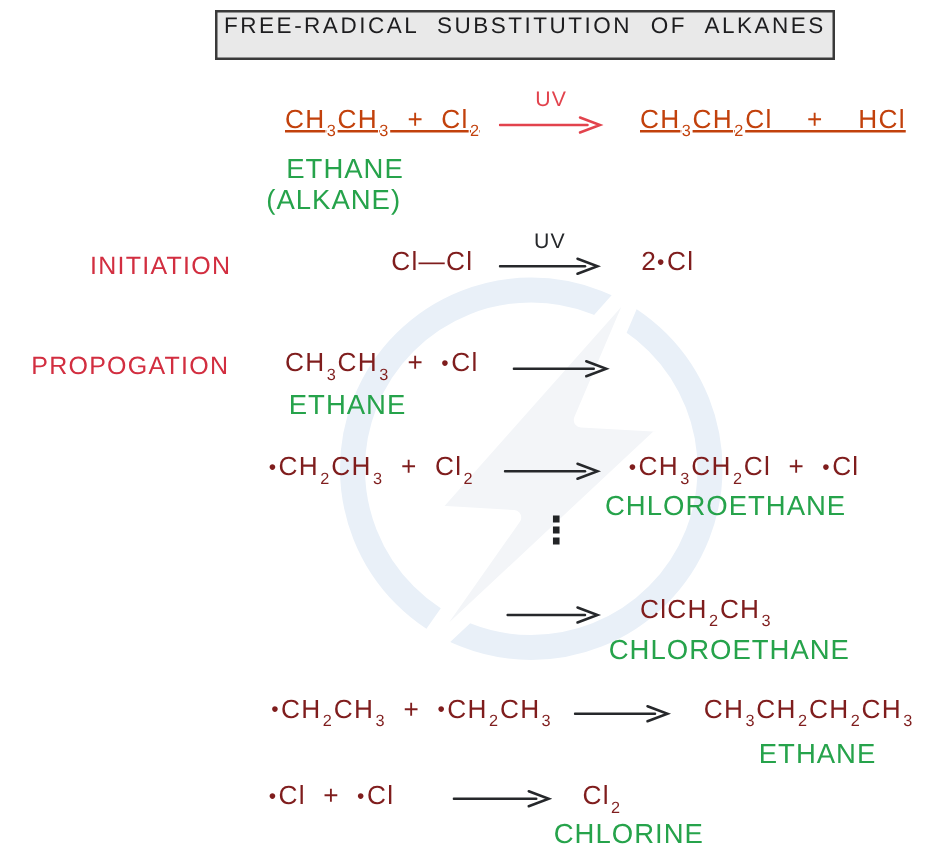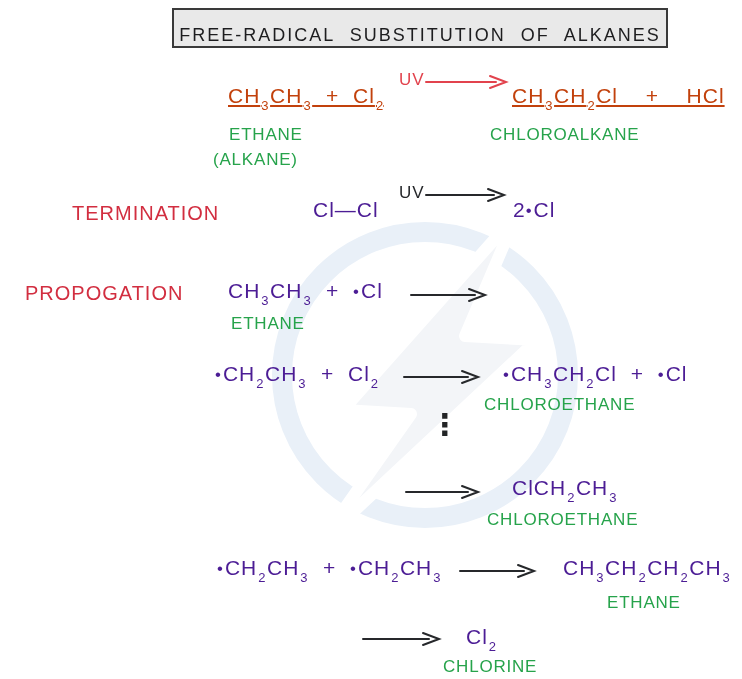--- a/index.html
+++ b/index.html
@@ -5,45 +5,45 @@
   html,body { margin:0; padding:0; background:#ffffff; }
   .canvas {
     position:relative; width:742px; height:679px; background:#ffffff;
     font-family:"Liberation Sans", sans-serif; overflow:hidden;
   }
   .wm { position:absolute; left:225px; top:178px; }
 
   .title-box {
     position:absolute; left:172px; top:8px; width:496px; height:40px;
     background:#e9e9e9; border:2px solid #3a3a3a; box-sizing:border-box;
-    display:flex; align-items:flex-end; justify-content:center;
+    display:flex; align-items:flex-start; justify-content:center;
   }
   .title-box span {
     font-size:18px; letter-spacing:2px; word-spacing:8px; color:#1d1d1f; white-space:pre;
   }
 
   .eq {
     position:absolute; font-size:21px; letter-spacing:1px; word-spacing:7px;
-    color:#4c1d95; white-space:pre; line-height:23px;
+    color:#7f1d1d; white-space:pre; line-height:23px;
   }
   .eq.red { color:#c2410c;text-decoration:underline; }
   .sub { font-size:13px; vertical-align:-7px; letter-spacing:0.5px; padding:0 1px; }
   .rdot { font-size:0.8em; vertical-align:0.05em; padding-right:1px; }
 
   .heading {
     position:absolute; font-size:20px; letter-spacing:1px; color:#d22e40;
     white-space:pre; line-height:22px;
   }
 
   .glabel {
-    position:absolute; font-size:17px; letter-spacing:0.8px; color:#26a34b;
+    position:absolute; font-size:22px; letter-spacing:0.8px; color:#26a34b;
     white-space:pre; line-height:19px;
   }
 
-  .arrow-wrap { position:absolute; display:flex; flex-direction:row; align-items:center; }
+  .arrow-wrap { position:absolute; display:flex; flex-direction:column; align-items:center; }
   .uv { font-size:17px; letter-spacing:1px; color:#26282b; line-height:18px; margin-bottom:3px; }
   .arrow-wrap.red .uv { color:#e2434d; }
   svg.arrow { display:block; position:absolute; }
   .arrow-wrap svg.arrow { position:static; }
   svg.arrow line, svg.arrow path { stroke:#26282b; stroke-width:2; stroke-linecap:round; fill:none; }
   svg.arrow.red-arrow line, svg.arrow.red-arrow path { stroke:#e2434d; }
 
   .dots {
     position:absolute; left:430px; top:407px; font-size:30px; line-height:36px;
     color:#222426; font-weight:bold; font-family:"DejaVu Sans", sans-serif;
@@ -67,23 +67,22 @@
   <div class="arrow-wrap red" style="left:399px; top:71px">
     <span class="uv">UV</span>
     <svg class="arrow red-arrow" width="84" height="16" viewBox="0 0 84 16">
       <line x1="1" y1="8" x2="71" y2="8"></line>
         <path d="M65 2 L81 8 L65 14"></path>
     </svg>
   </div>
   <div class="eq red" style="left:512px; top:84px">CH<span class="sub">3</span>CH<span class="sub">2</span>Cl  +  HCl</div>
   <div class="glabel" style="left:229px; top:125px">ETHANE</div>
   <div class="glabel" style="left:213px; top:150px">(ALKANE)</div>
-  <div class="glabel" style="left:490px; top:125px">CHLOROALKANE</div>
 
-  <div class="heading" style="left:72px; top:202px">TERMINATION</div>
+  <div class="heading" style="left:72px; top:202px">INITIATION</div>
   <div class="eq" style="left:313px; top:198px">Cl—Cl</div>
   <div class="arrow-wrap" style="left:399px; top:184px">
     <span class="uv">UV</span>
     <svg class="arrow" width="82" height="16" viewBox="0 0 82 16">
       <line x1="1" y1="8" x2="69" y2="8"></line>
         <path d="M63 2 L79 8 L63 14"></path>
     </svg>
   </div>
   <div class="eq" style="left:513px; top:198px">2<span class="rdot">•</span>Cl</div>
 
@@ -115,20 +114,21 @@
   <div class="glabel" style="left:487px; top:510px">CHLOROETHANE</div>
 
   <div class="eq" style="left:217px; top:556px"><span class="rdot">•</span>CH<span class="sub">2</span>CH<span class="sub">3</span> + <span class="rdot">•</span>CH<span class="sub">2</span>CH<span class="sub">3</span></div>
   <svg class="arrow" style="left:459px; top:563px" width="78" height="16" viewBox="0 0 78 16">
     <line x1="1" y1="8" x2="65" y2="8"></line>
       <path d="M59 2 L75 8 L59 14"></path>
   </svg>
   <div class="eq" style="left:563px; top:556px">CH<span class="sub">3</span>CH<span class="sub">2</span>CH<span class="sub">2</span>CH<span class="sub">3</span></div>
   <div class="glabel" style="left:607px; top:593px">ETHANE</div>
 
+  <div class="eq" style="left:215px; top:625px"><span class="rdot">•</span>Cl + <span class="rdot">•</span>Cl</div>
   <svg class="arrow" style="left:362px; top:631px" width="80" height="16" viewBox="0 0 80 16">
     <line x1="1" y1="8" x2="67" y2="8"></line>
       <path d="M61 2 L77 8 L61 14"></path>
   </svg>
   <div class="eq" style="left:466px; top:625px">Cl<span class="sub">2</span></div>
   <div class="glabel" style="left:443px; top:657px">CHLORINE</div>
 
 </div>
 
 </body></html>

